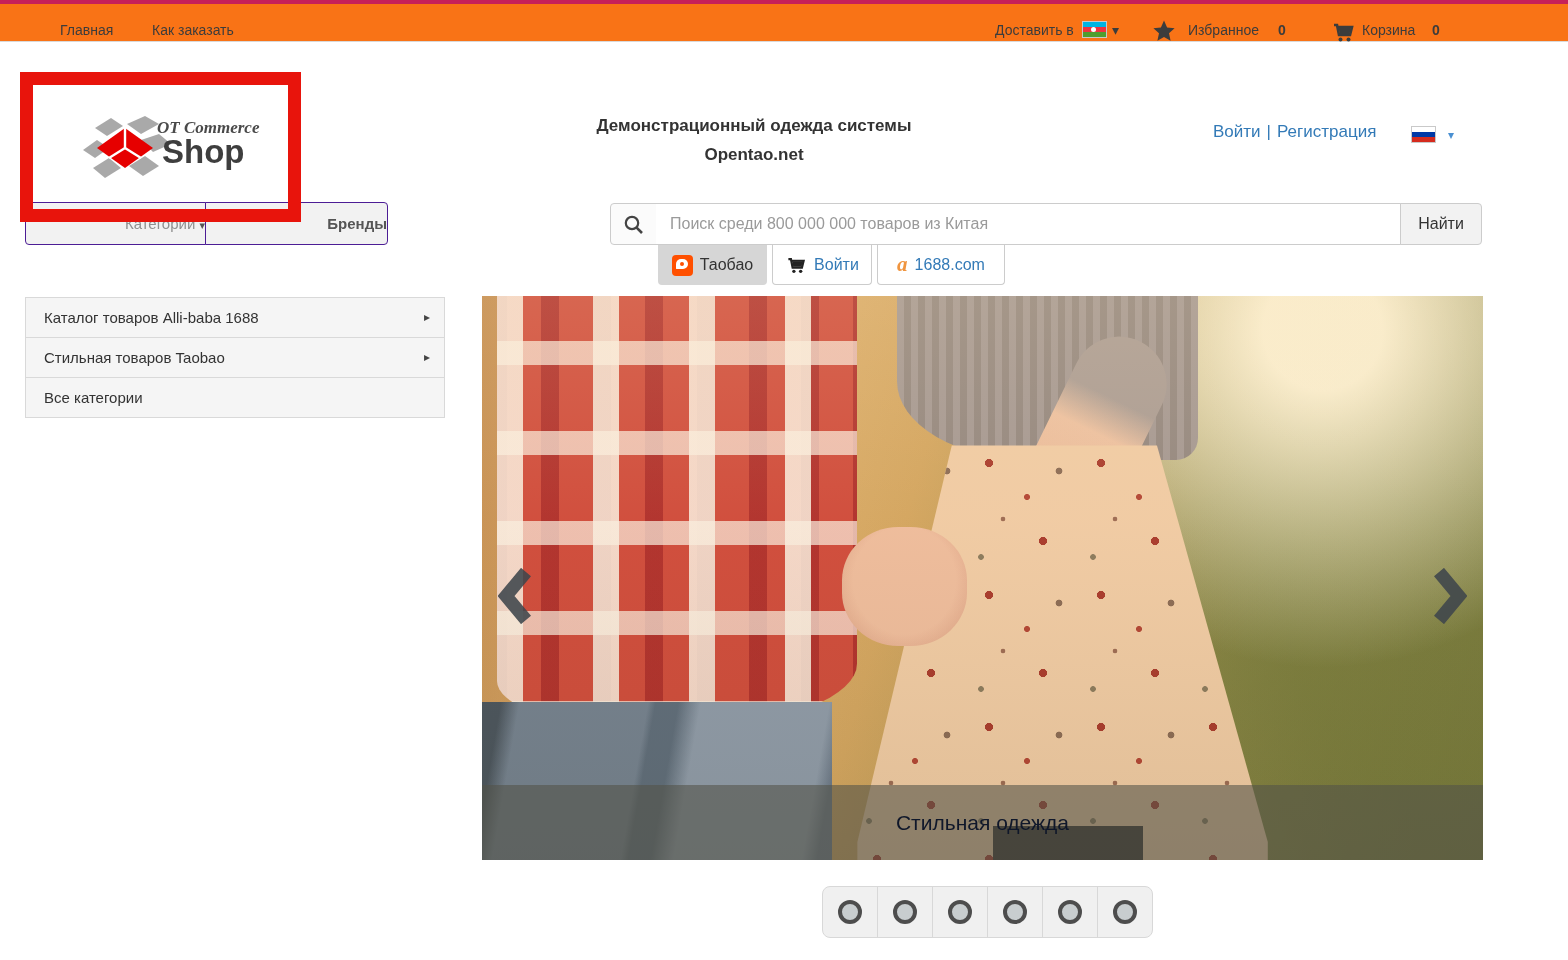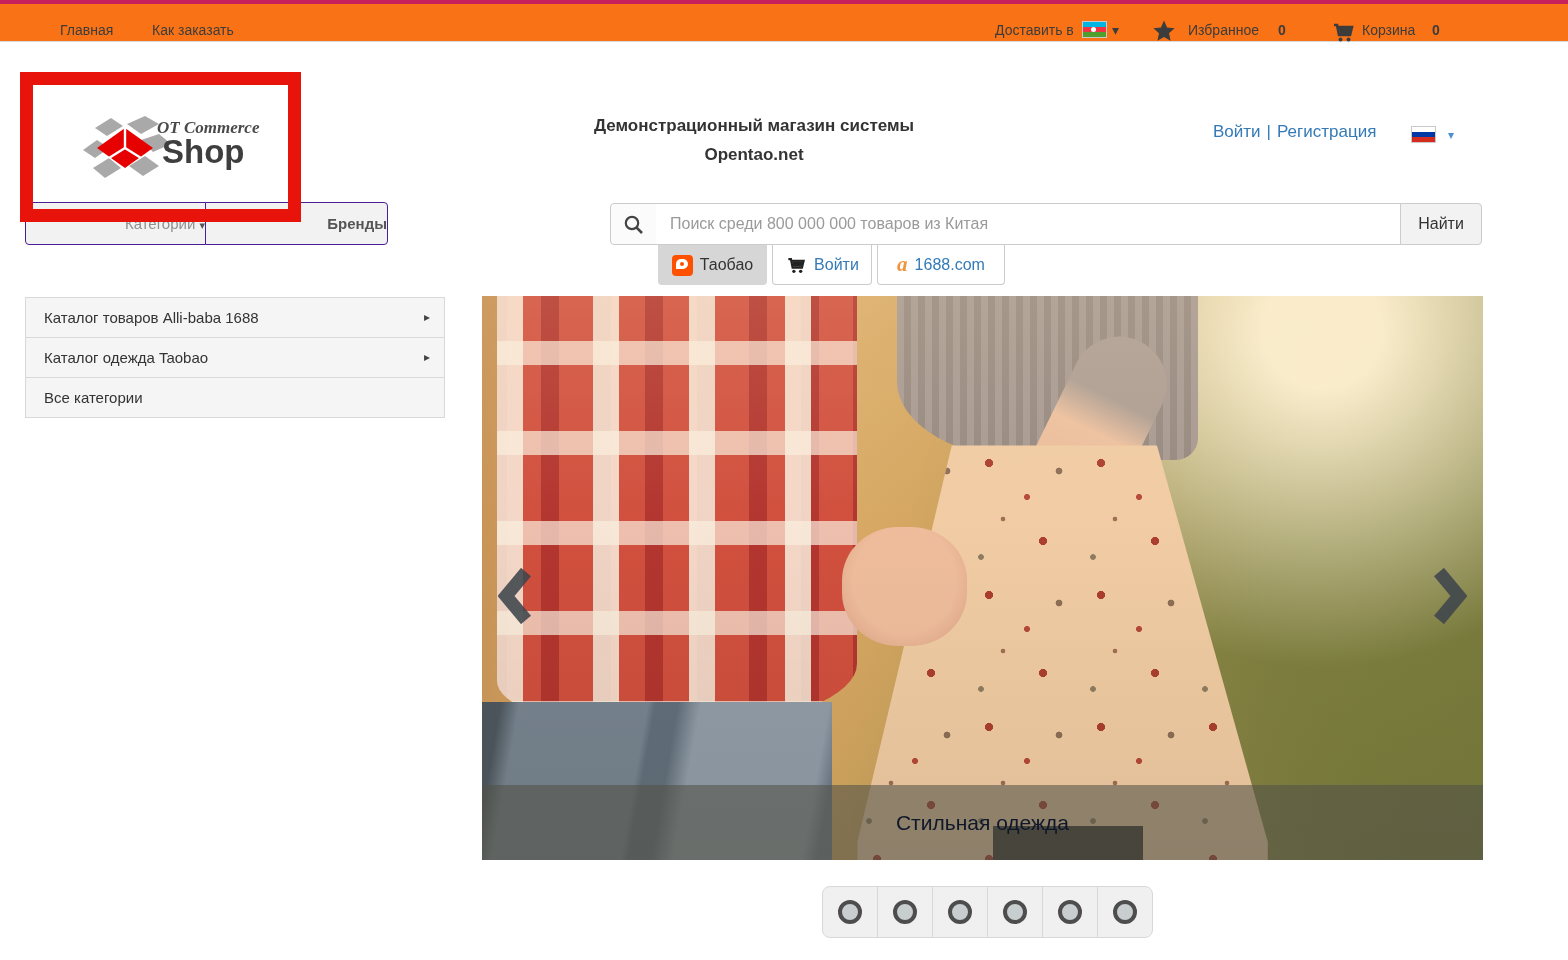--- a/index.html
+++ b/index.html
@@ -191,21 +191,21 @@
         <path d="M48 38 L32 48"></path>
         <path d="M48 38 L64 48"></path>
       </g>
     </svg>
     <span class="brand-top">OT Commerce</span>
     <span class="brand-bottom">Shop</span>
   </div>
   <div class="red-annotation"></div>
 
   <div class="site-title">
-    <div>Демонстрационный магазин системы</div>
+    <div>Демонстрационный одежда системы</div>
     <div>Opentao.net</div>
   </div>
 
   <div class="auth">
     <a>Войти</a><span class="sep">|</span><a>Регистрация</a>
   </div>
   <div class="flag flag-ru">
     <div class="s1"></div>
       <div class="s2"></div>
       <div class="s3"></div>
@@ -245,21 +245,21 @@
   <div class="tab tab-1688">
     <span class="ali-a">a</span>
     <span>1688.com</span>
   </div>
 
   <div class="side-item si-0">
     <span>Каталог товаров Alli-baba 1688</span>
     <span class="arrow">▸</span>
   </div>
   <div class="side-item si-1">
-    <span>Каталог одежда Taobao</span>
+    <span>Стильная товаров Taobao</span>
     <span class="arrow">▸</span>
   </div>
   <div class="side-item si-2">
     <span>Все категории</span>
   </div>
 
   <div class="carousel">
     <div class="ph ph-bg"></div>
     <div class="ph ph-shirt"></div>
     <div class="ph ph-jeans"></div>

